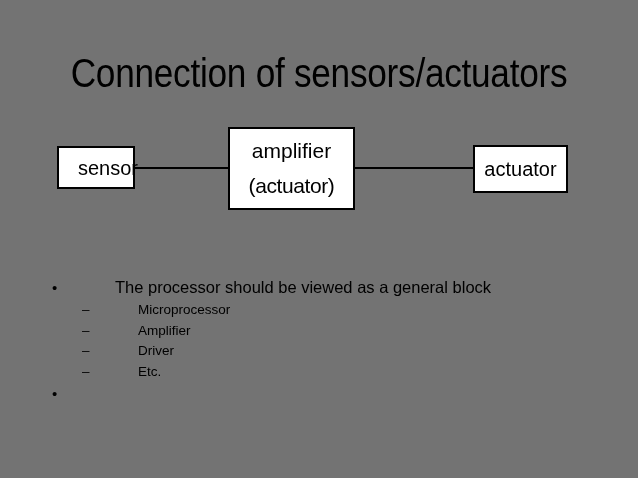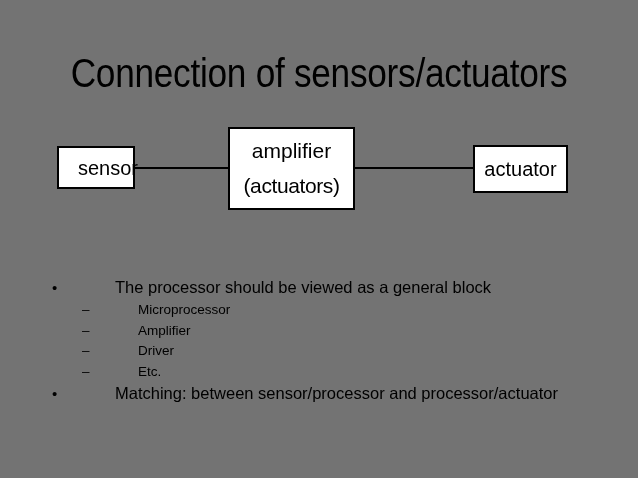--- a/index.html
+++ b/index.html
@@ -169,21 +169,21 @@
     <div class="connector" id="connector-left"></div>
 
     <div class="connector" id="connector-right"></div>
 
     <div class="dbox" id="box-sensor">
       <span class="dbox-label">sensor</span>
     </div>
 
     <div class="dbox" id="box-amplifier">
       <span class="dbox-label">amplifier</span>
-      <span class="dbox-label sub">(actuators)</span>
+      <span class="dbox-label sub">(actuator)</span>
     </div>
 
     <div class="dbox" id="box-actuator">
       <span class="dbox-label">actuator</span>
     </div>
 
   </div>
 
   <div id="bullets">
 
@@ -207,18 +207,17 @@
       <span class="bullet-text">Driver</span>
     </div>
 
     <div class="bullet-row lvl2">
       <span class="bullet-marker">–</span>
       <span class="bullet-text">Etc.</span>
     </div>
 
     <div class="bullet-row lvl1">
       <span class="bullet-marker">•</span>
-      <span class="bullet-text">Matching: between sensor/processor and processor/actuator</span>
     </div>
 
   </div>
 
 </div>
 
 </body></html>

